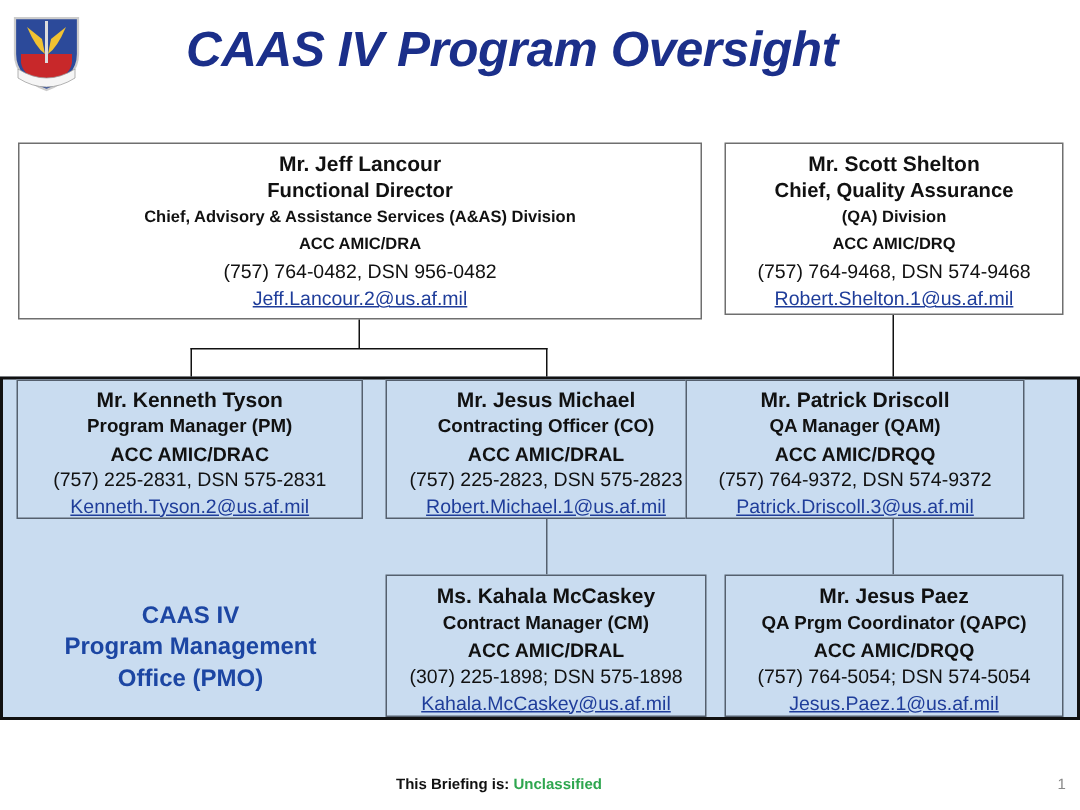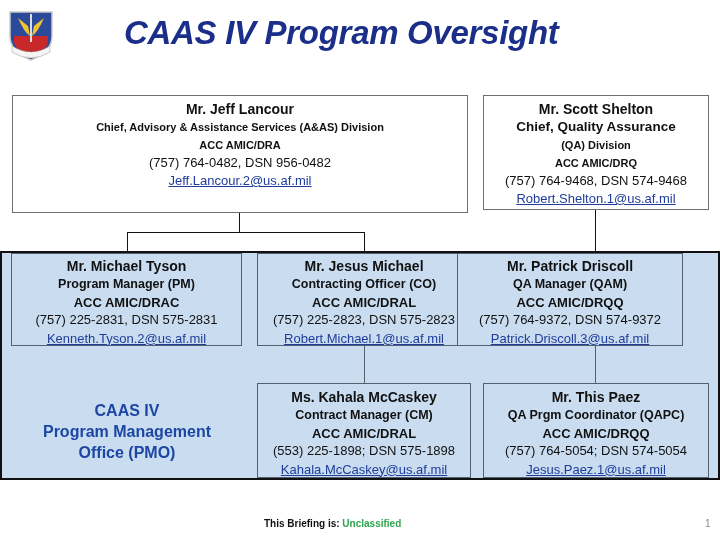--- a/index.html
+++ b/index.html
@@ -61,20 +61,21 @@
   <path d="M8 30 L42 30 L42 36 Q40 46 25 50 Q10 46 8 36 Z" fill="#c8282a"></path>
   <path d="M12 12 Q18 26 24 30 L22 20 Z" fill="#f1c232"></path>
   <path d="M38 12 Q32 26 26 30 L28 20 Z" fill="#f1c232"></path>
   <rect x="24" y="8" width="2" height="28" fill="#ddd"></rect>
   <path d="M6 40 Q25 52 44 40 L44 46 Q25 58 6 46 Z" fill="#f5f5f5" stroke="#999" stroke-width="0.5"></path>
 </svg>
 <div class="title">CAAS IV Program Oversight</div>
 
 <div class="box" style="left:12px; top:95px; width:456px; height:118px; padding-top:4px;">
   <div class="name">Mr. Jeff Lancour</div>
+  <div class="role">Functional Director</div>
   <div class="office">Chief, Advisory &amp; Assistance Services (A&amp;AS) Division</div>
   <div class="office">ACC AMIC/DRA</div>
   <div class="phone">(757) 764-0482, DSN 956-0482</div>
   <div><span class="email">Jeff.Lancour.2@us.af.mil</span></div>
 </div>
 
 <div class="box" style="left:483px; top:95px; width:226px; height:115px; padding-top:4px;">
   <div class="name">Mr. Scott Shelton</div>
   <div class="role">Chief, Quality Assurance</div>
   <div class="office">(QA) Division</div>
@@ -85,21 +86,21 @@
 
 <div class="line v" style="left:239px; top:213px; height:19px;"></div>
 <div class="line h" style="left:127px; top:232px; width:238px;"></div>
 <div class="line v" style="left:127px; top:232px; height:20px;"></div>
 <div class="line v" style="left:364px; top:232px; height:20px;"></div>
 <div class="line v" style="left:595px; top:210px; height:42px;"></div>
 
 <div class="pmo-region"></div>
 
 <div class="pbox" style="left:11px; top:253px; width:231px; height:93px; padding-top:3px;">
-  <div class="name">Mr. Michael Tyson</div>
+  <div class="name">Mr. Kenneth Tyson</div>
   <div class="role">Program Manager (PM)</div>
   <div class="office">ACC AMIC/DRAC</div>
   <div class="phone">(757) 225-2831, DSN 575-2831</div>
   <div><span class="email">Kenneth.Tyson.2@us.af.mil</span></div>
 </div>
 
 <div class="pbox" style="left:257px; top:253px; width:214px; height:93px; padding-top:3px;">
   <div class="name">Mr. Jesus Michael</div>
   <div class="role">Contracting Officer (CO)</div>
   <div class="office">ACC AMIC/DRAL</div>
@@ -115,26 +116,26 @@
   <div><span class="email">Patrick.Driscoll.3@us.af.mil</span></div>
 </div>
 
 <div class="line v grey" style="left:364px; top:346px; height:37px;"></div>
 <div class="line v grey" style="left:595px; top:346px; height:37px;"></div>
 
 <div class="pbox" style="left:257px; top:383px; width:214px; height:95px; padding-top:4px;">
   <div class="name">Ms. Kahala McCaskey</div>
   <div class="role">Contract Manager (CM)</div>
   <div class="office">ACC AMIC/DRAL</div>
-  <div class="phone">(553) 225-1898; DSN 575-1898</div>
+  <div class="phone">(307) 225-1898; DSN 575-1898</div>
   <div><span class="email">Kahala.McCaskey@us.af.mil</span></div>
 </div>
 
 <div class="pbox" style="left:483px; top:383px; width:226px; height:95px; padding-top:4px;">
-  <div class="name">Mr. This Paez</div>
+  <div class="name">Mr. Jesus Paez</div>
   <div class="role">QA Prgm Coordinator (QAPC)</div>
   <div class="office">ACC AMIC/DRQQ</div>
   <div class="phone">(757) 764-5054; DSN 574-5054</div>
   <div><span class="email">Jesus.Paez.1@us.af.mil</span></div>
 </div>
 
 <div class="pmo-label">
   <div>CAAS IV</div>
   <div>Program Management</div>
   <div>Office (PMO)</div>

